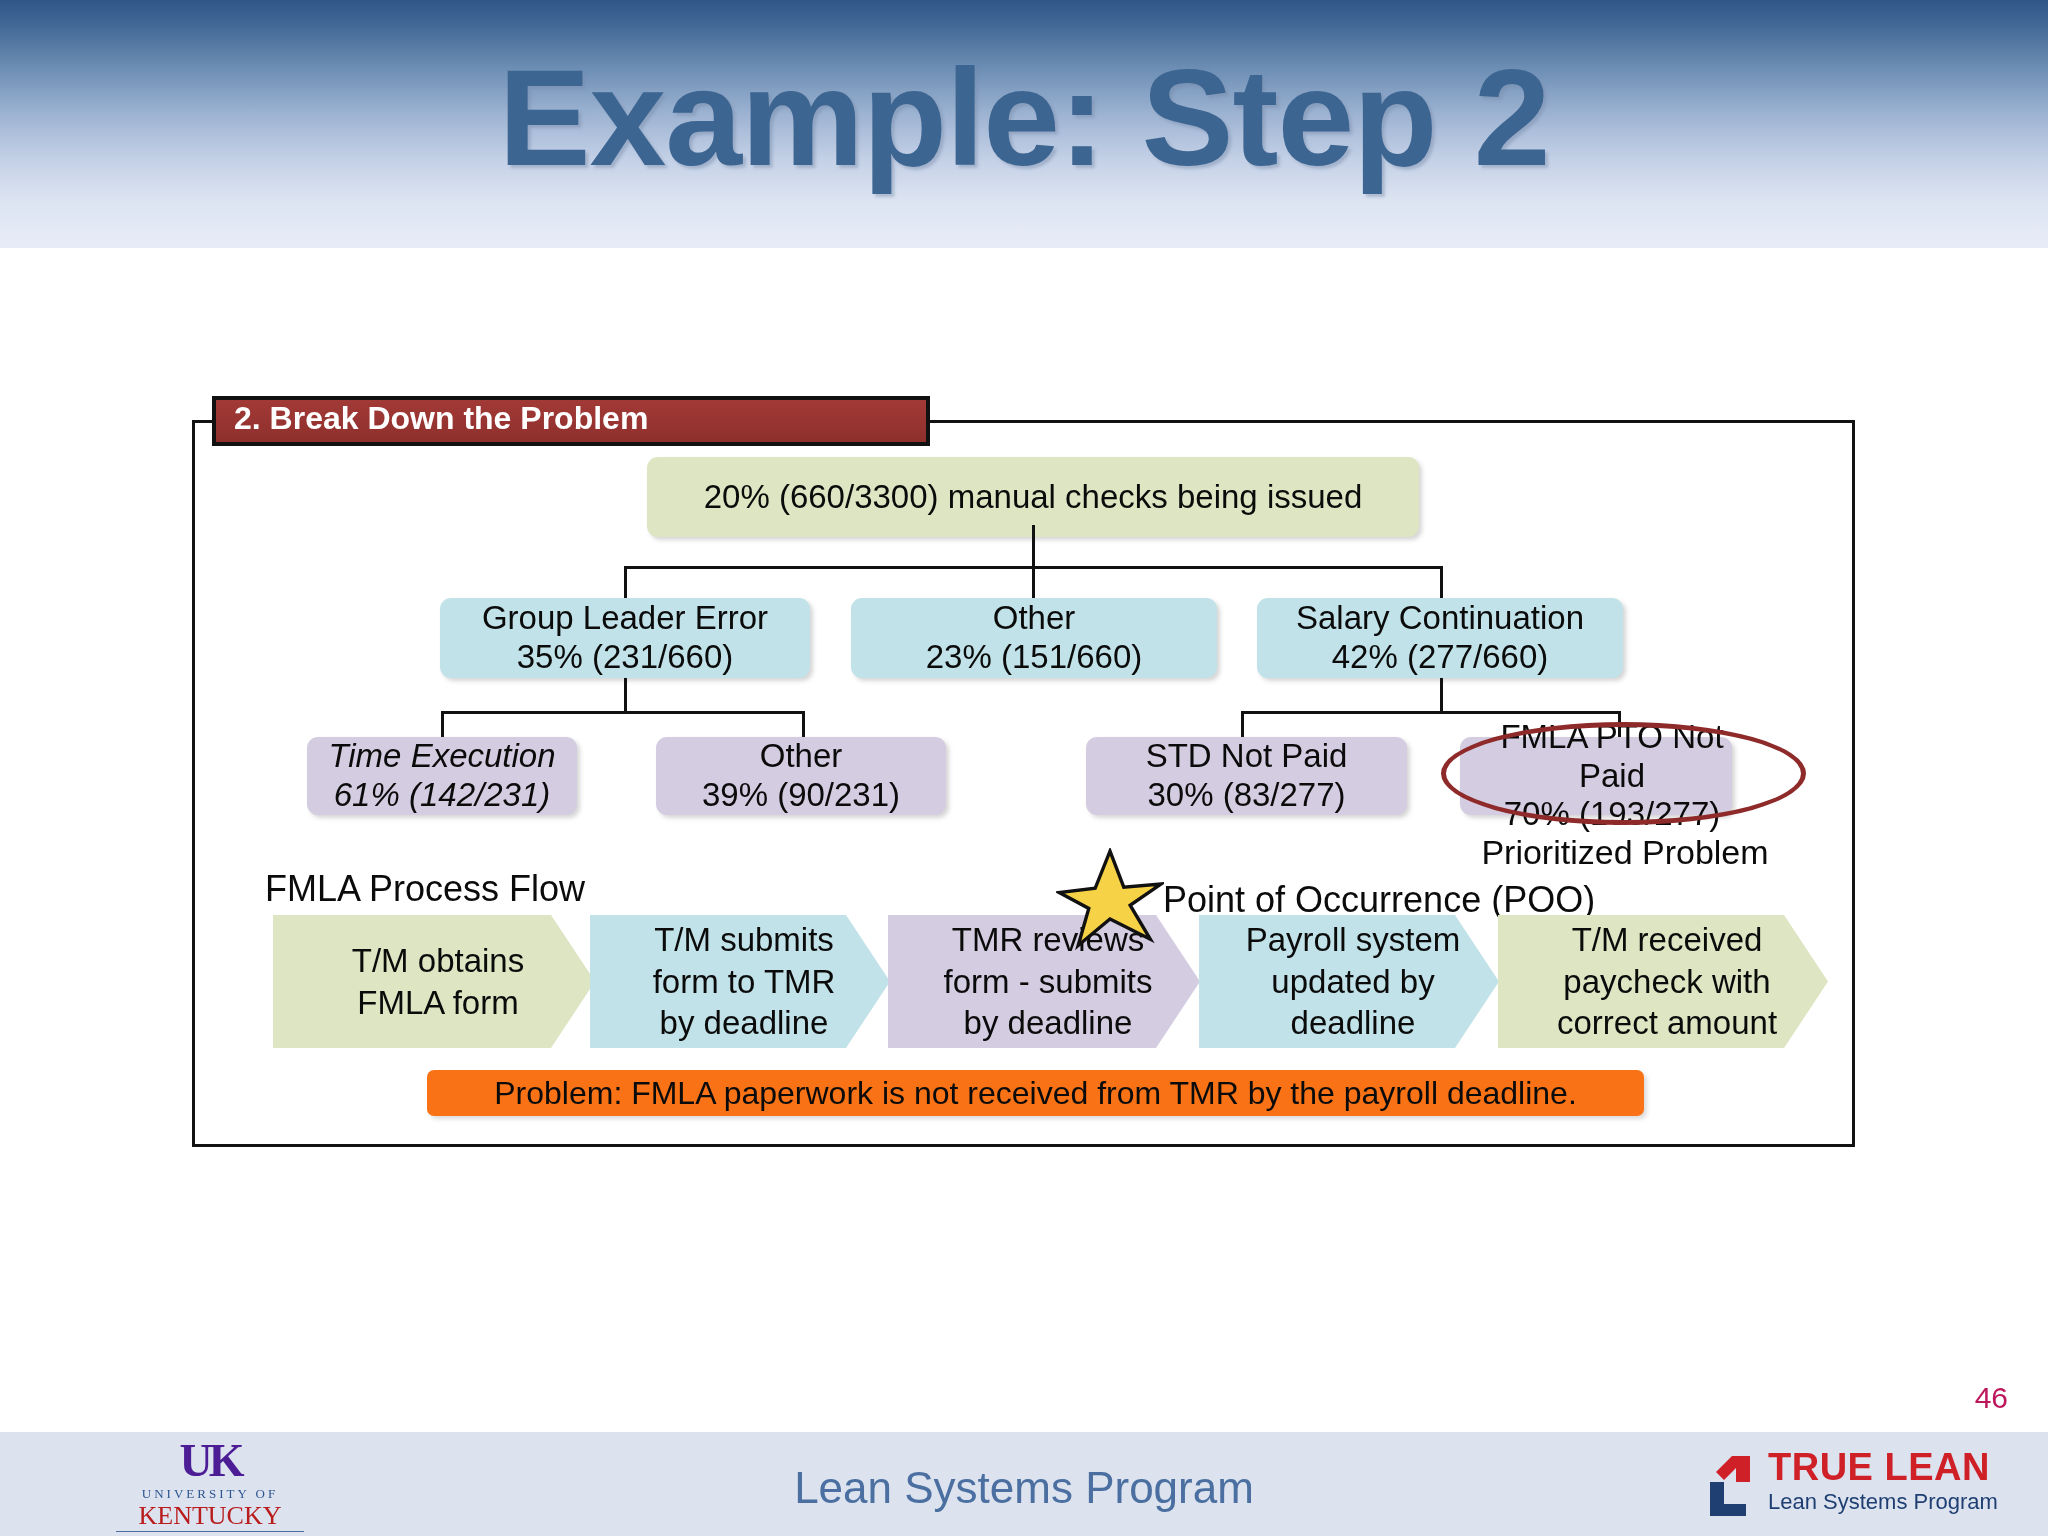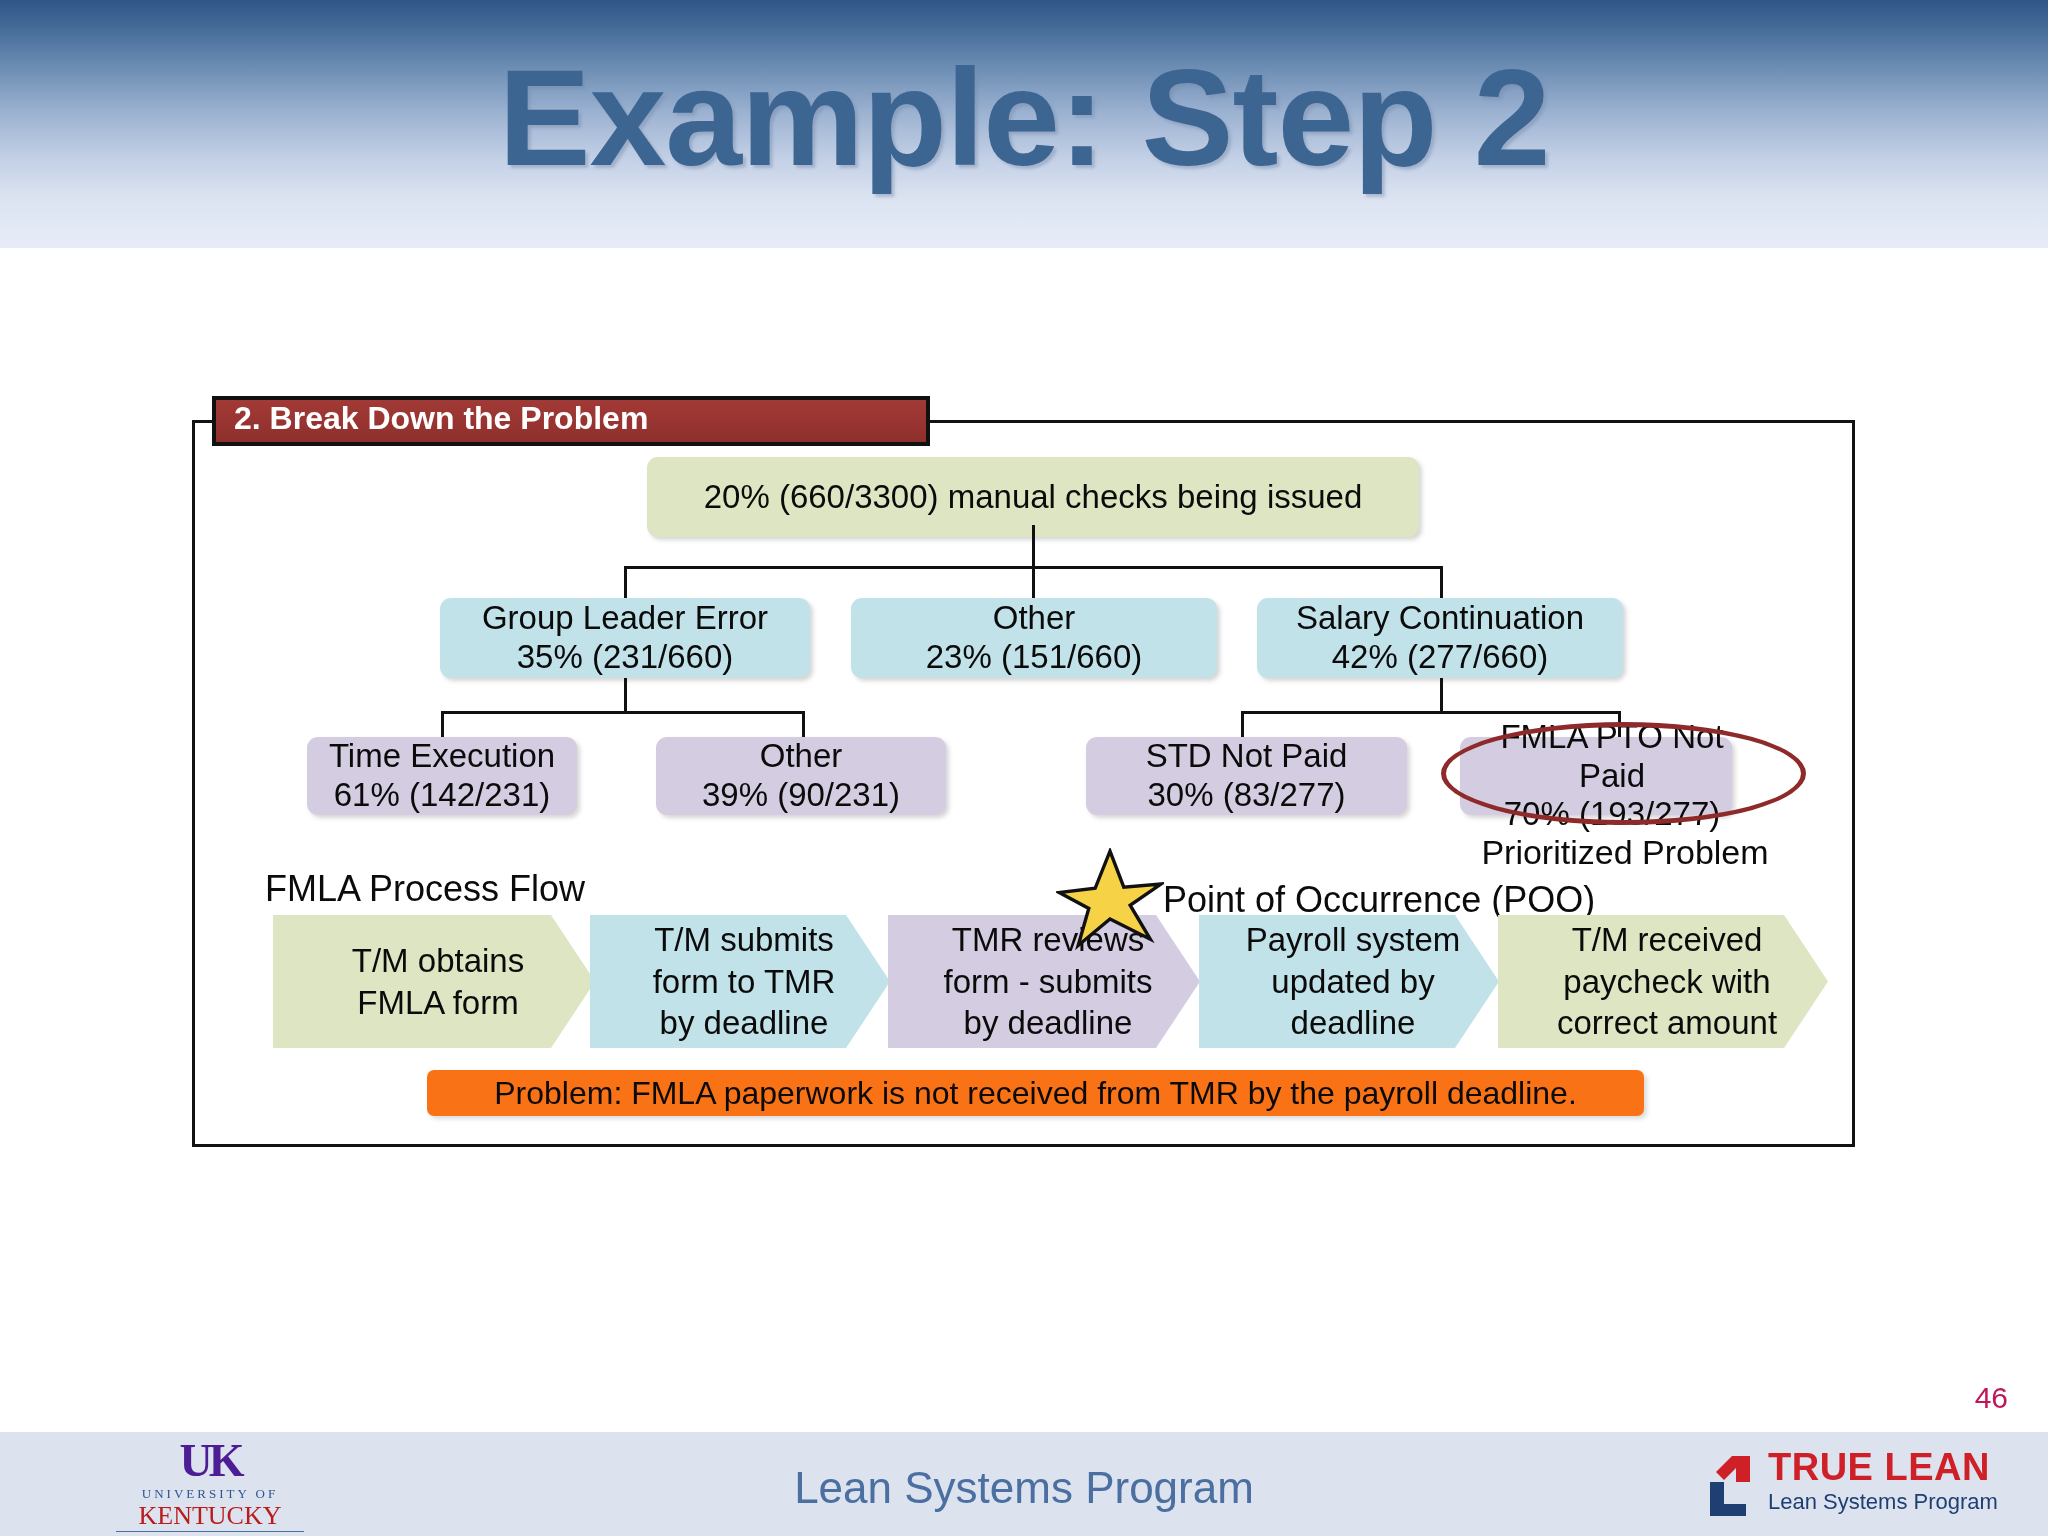--- a/index.html
+++ b/index.html
@@ -98,21 +98,21 @@
   .node-blue   { background: #c1e2e8; }
   .node-purple { background: #d4cce0; }
 
   
   #node-root { left: 647px; top: 457px; width: 772px; height: 80px; }
   
   #node-gle  { left: 440px; top: 598px; width: 370px; height: 80px; }
   #node-other2 { left: 851px; top: 598px; width: 366px; height: 80px; }
   #node-salcont { left: 1257px; top: 598px; width: 366px; height: 80px; }
   
-  #node-timeexec { left: 307px; top: 737px; width: 270px; height: 78px; }
+  #node-timeexec { left: 307px; top: 737px; width: 270px; height: 78px; font-style: italic; }
   #node-other3   { left: 656px; top: 737px; width: 290px; height: 78px; }
   #node-std      { left: 1086px; top: 737px; width: 321px; height: 78px; justify-content: center; }
   #node-fmla     { left: 1460px; top: 737px; width: 272px; height: 78px; padding-left: 32px; }
 
   
   .conn {
     position: absolute;
     background: #111111;
   }
   .conn-v { width: 3px; }

